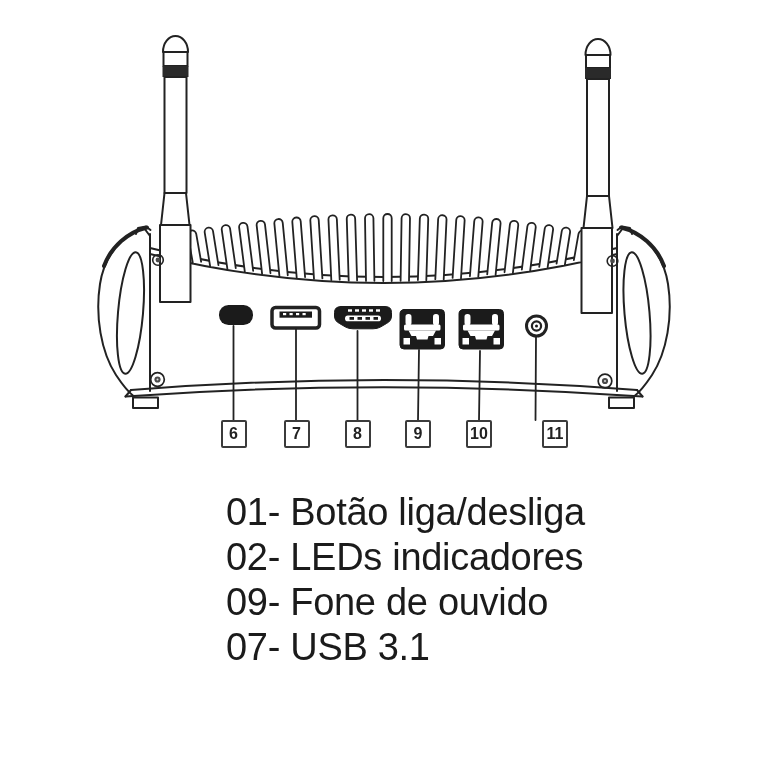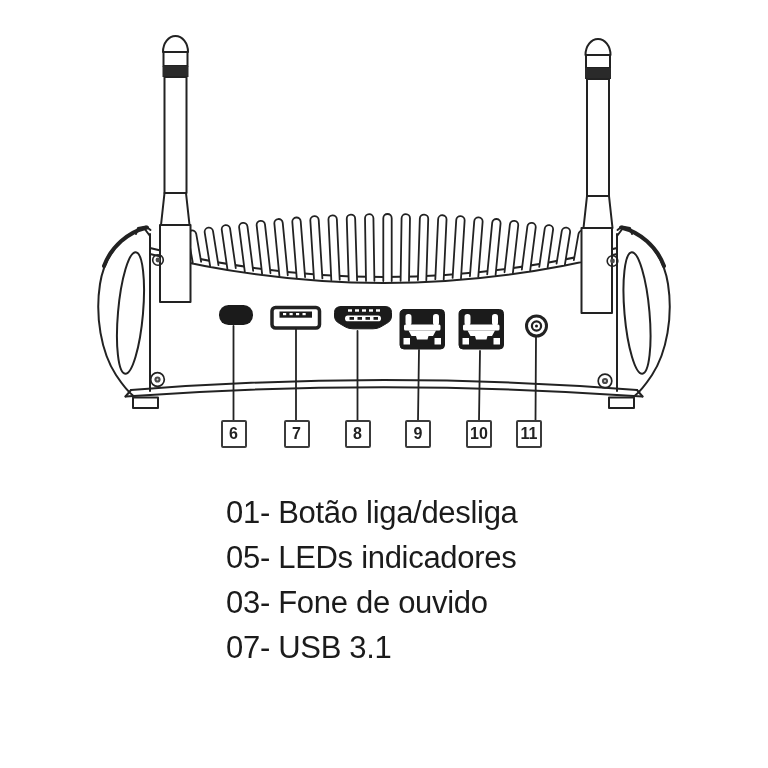--- a/index.html
+++ b/index.html
@@ -9,21 +9,21 @@
   }
   .device-svg{position:absolute;left:0;top:0;}
   .callout-box{
     position:absolute;width:26px;height:28px;box-sizing:border-box;
     border:2px solid #3b3b3b;border-radius:2px;background:#ffffff;
     display:flex;align-items:center;justify-content:center;
     font-size:16px;font-weight:700;color:#222222;
   }
   .legend{
     position:absolute;left:226px;top:490px;width:420px;
-    font-size:31px;line-height:45px;color:#1b1b1b;letter-spacing:-0.3px;
+    font-size:38px;line-height:45px;color:#1b1b1b;letter-spacing:-0.3px;
   }
   .legend-line{white-space:nowrap;}
 </style>
 </head>
 <body>
 
 <div class="canvas">
 
   <svg class="device-svg" width="768" height="470" viewBox="0 0 768 470" xmlns="http://www.w3.org/2000/svg">
     <g stroke="#222222" fill="none" stroke-width="2" stroke-linecap="round" stroke-linejoin="round">
@@ -197,23 +197,23 @@
     </div>
   <div class="callout-box" style="left:344.5px;top:420px">
       <span>8</span>
     </div>
   <div class="callout-box" style="left:405px;top:420px">
       <span>9</span>
     </div>
   <div class="callout-box" style="left:466px;top:420px">
       <span>10</span>
     </div>
-  <div class="callout-box" style="left:516px;top:420px">
+  <div class="callout-box" style="left:542px;top:420px">
       <span>11</span>
     </div>
 
   <div class="legend">
     <div class="legend-line">01- Botão liga/desliga</div>
-    <div class="legend-line">05- LEDs indicadores</div>
-    <div class="legend-line">03- Fone de ouvido</div>
+    <div class="legend-line">02- LEDs indicadores</div>
+    <div class="legend-line">09- Fone de ouvido</div>
     <div class="legend-line">07- USB 3.1</div>
   </div>
 </div>
 
 </body></html>

